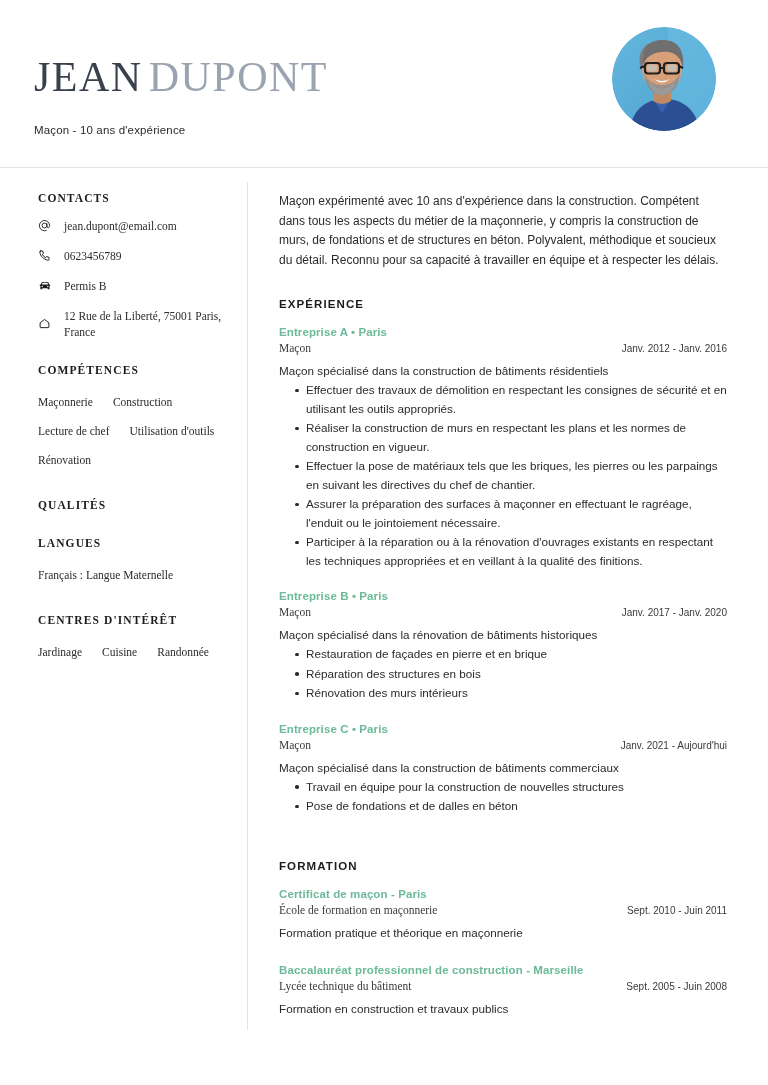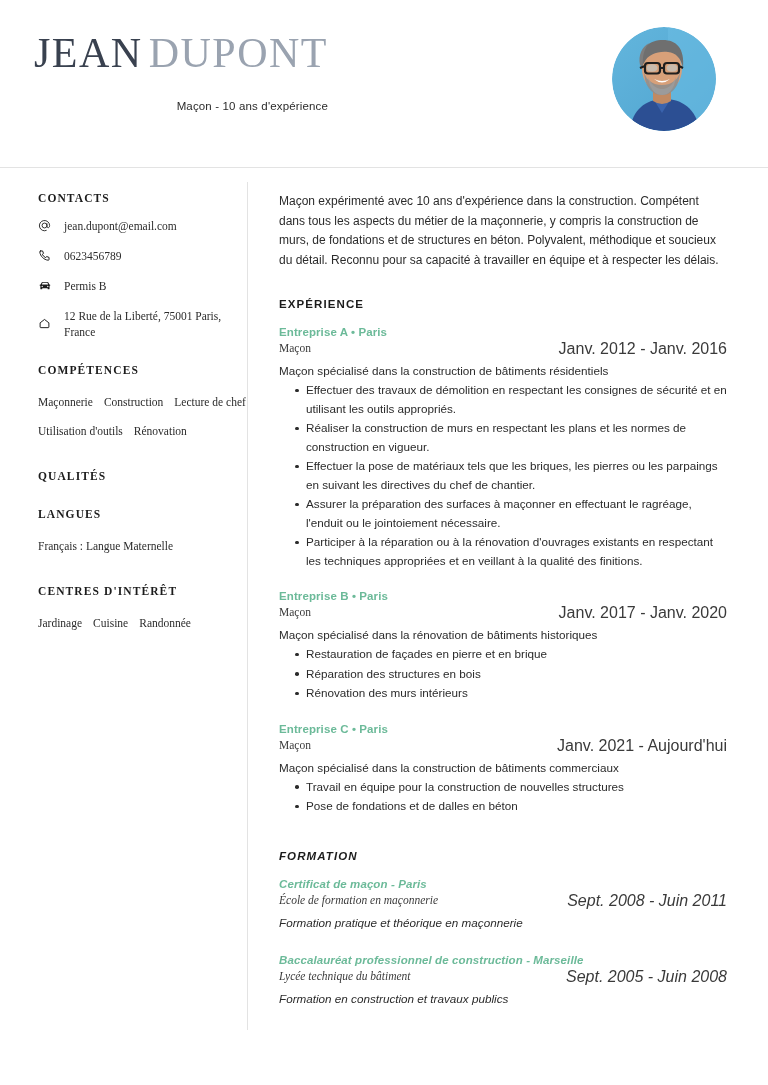--- a/index.html
+++ b/index.html
@@ -28,22 +28,21 @@
     position: relative;
     height: 168px;
     padding: 0 34px;
     box-sizing: border-box;
     border-bottom: 1px solid #e3e3e3;
     display: flex;
     align-items: flex-start;
     justify-content: space-between;
   }
   .header-left {
-    padding-top: 28px;
-    text-align: right;
+    padding-top: 52px;
   }
   .name {
     font-family: "Liberation Serif", serif;
     font-size: 42px;
     line-height: 50px;
     letter-spacing: 1.5px;
     white-space: nowrap;
     font-weight: 400;
   }
   .name .first {
@@ -128,21 +127,21 @@
     color: #1c1c1c;
     padding-top: 1px;
   }
   .contact-row.two-line .c-icon { padding-top: 9px; }
   .c-text { flex: 1; }
 
   
   .tag-list {
     display: flex;
     flex-wrap: wrap;
-    gap: 4px 11px;
+    gap: 4px 20px;
     font-size: 11.5px;
     line-height: 25px;
     color: #2b2b2b;
   }
   .tag { white-space: nowrap; }
 
   .plain-list {
     font-size: 11.5px;
     line-height: 25px;
     color: #2b2b2b;
@@ -174,21 +173,21 @@
     justify-content: space-between;
     margin-bottom: 5px;
   }
   .entry-role {
     font-family: "Liberation Serif", serif;
     font-size: 11.5px;
     color: #3a3a3a;
     line-height: 15px;
   }
   .entry-dates {
-    font-size: 16px;
+    font-size: 10px;
     color: #3a3a3a;
     white-space: nowrap;
     line-height: 15px;
     text-align: center;
   }
   .entry-desc {
     font-size: 11.7px;
     line-height: 19px;
     color: #2b2b2b;
     margin-bottom: 1px;
@@ -210,21 +209,21 @@
     content: "";
     position: absolute;
     left: 0;
     top: 7.5px;
     width: 3.5px;
     height: 3.5px;
     border-radius: 50%;
     background: #2b2b2b;
   }
 
-  .formation-section { margin-top: 34px; font-style: italic; }
+  .formation-section { margin-top: 44px; }
   .edu-entry { margin-bottom: 22px; }
   .edu-entry:last-child { margin-bottom: 0; }
   .edu-school {
     font-family: "Liberation Serif", serif;
     font-size: 11.5px;
     color: #3a3a3a;
     line-height: 15px;
   }
 </style>
 </head>
@@ -412,21 +411,21 @@
           </div>
       </div>
 
       <div class="main-block formation-section">
         <div class="sec-title">FORMATION</div>
         <div>
             <div class="edu-entry">
               <div class="entry-org">Certificat de maçon - Paris</div>
               <div class="entry-line">
                 <div class="edu-school">École de formation en maçonnerie</div>
-                <div class="entry-dates">Sept. 2008 - Juin 2011</div>
+                <div class="entry-dates">Sept. 2010 - Juin 2011</div>
               </div>
               <div class="entry-desc">Formation pratique et théorique en maçonnerie</div>
             </div>
             <div class="edu-entry">
               <div class="entry-org">Baccalauréat professionnel de construction - Marseille</div>
               <div class="entry-line">
                 <div class="edu-school">Lycée technique du bâtiment</div>
                 <div class="entry-dates">Sept. 2005 - Juin 2008</div>
               </div>
               <div class="entry-desc">Formation en construction et travaux publics</div>

